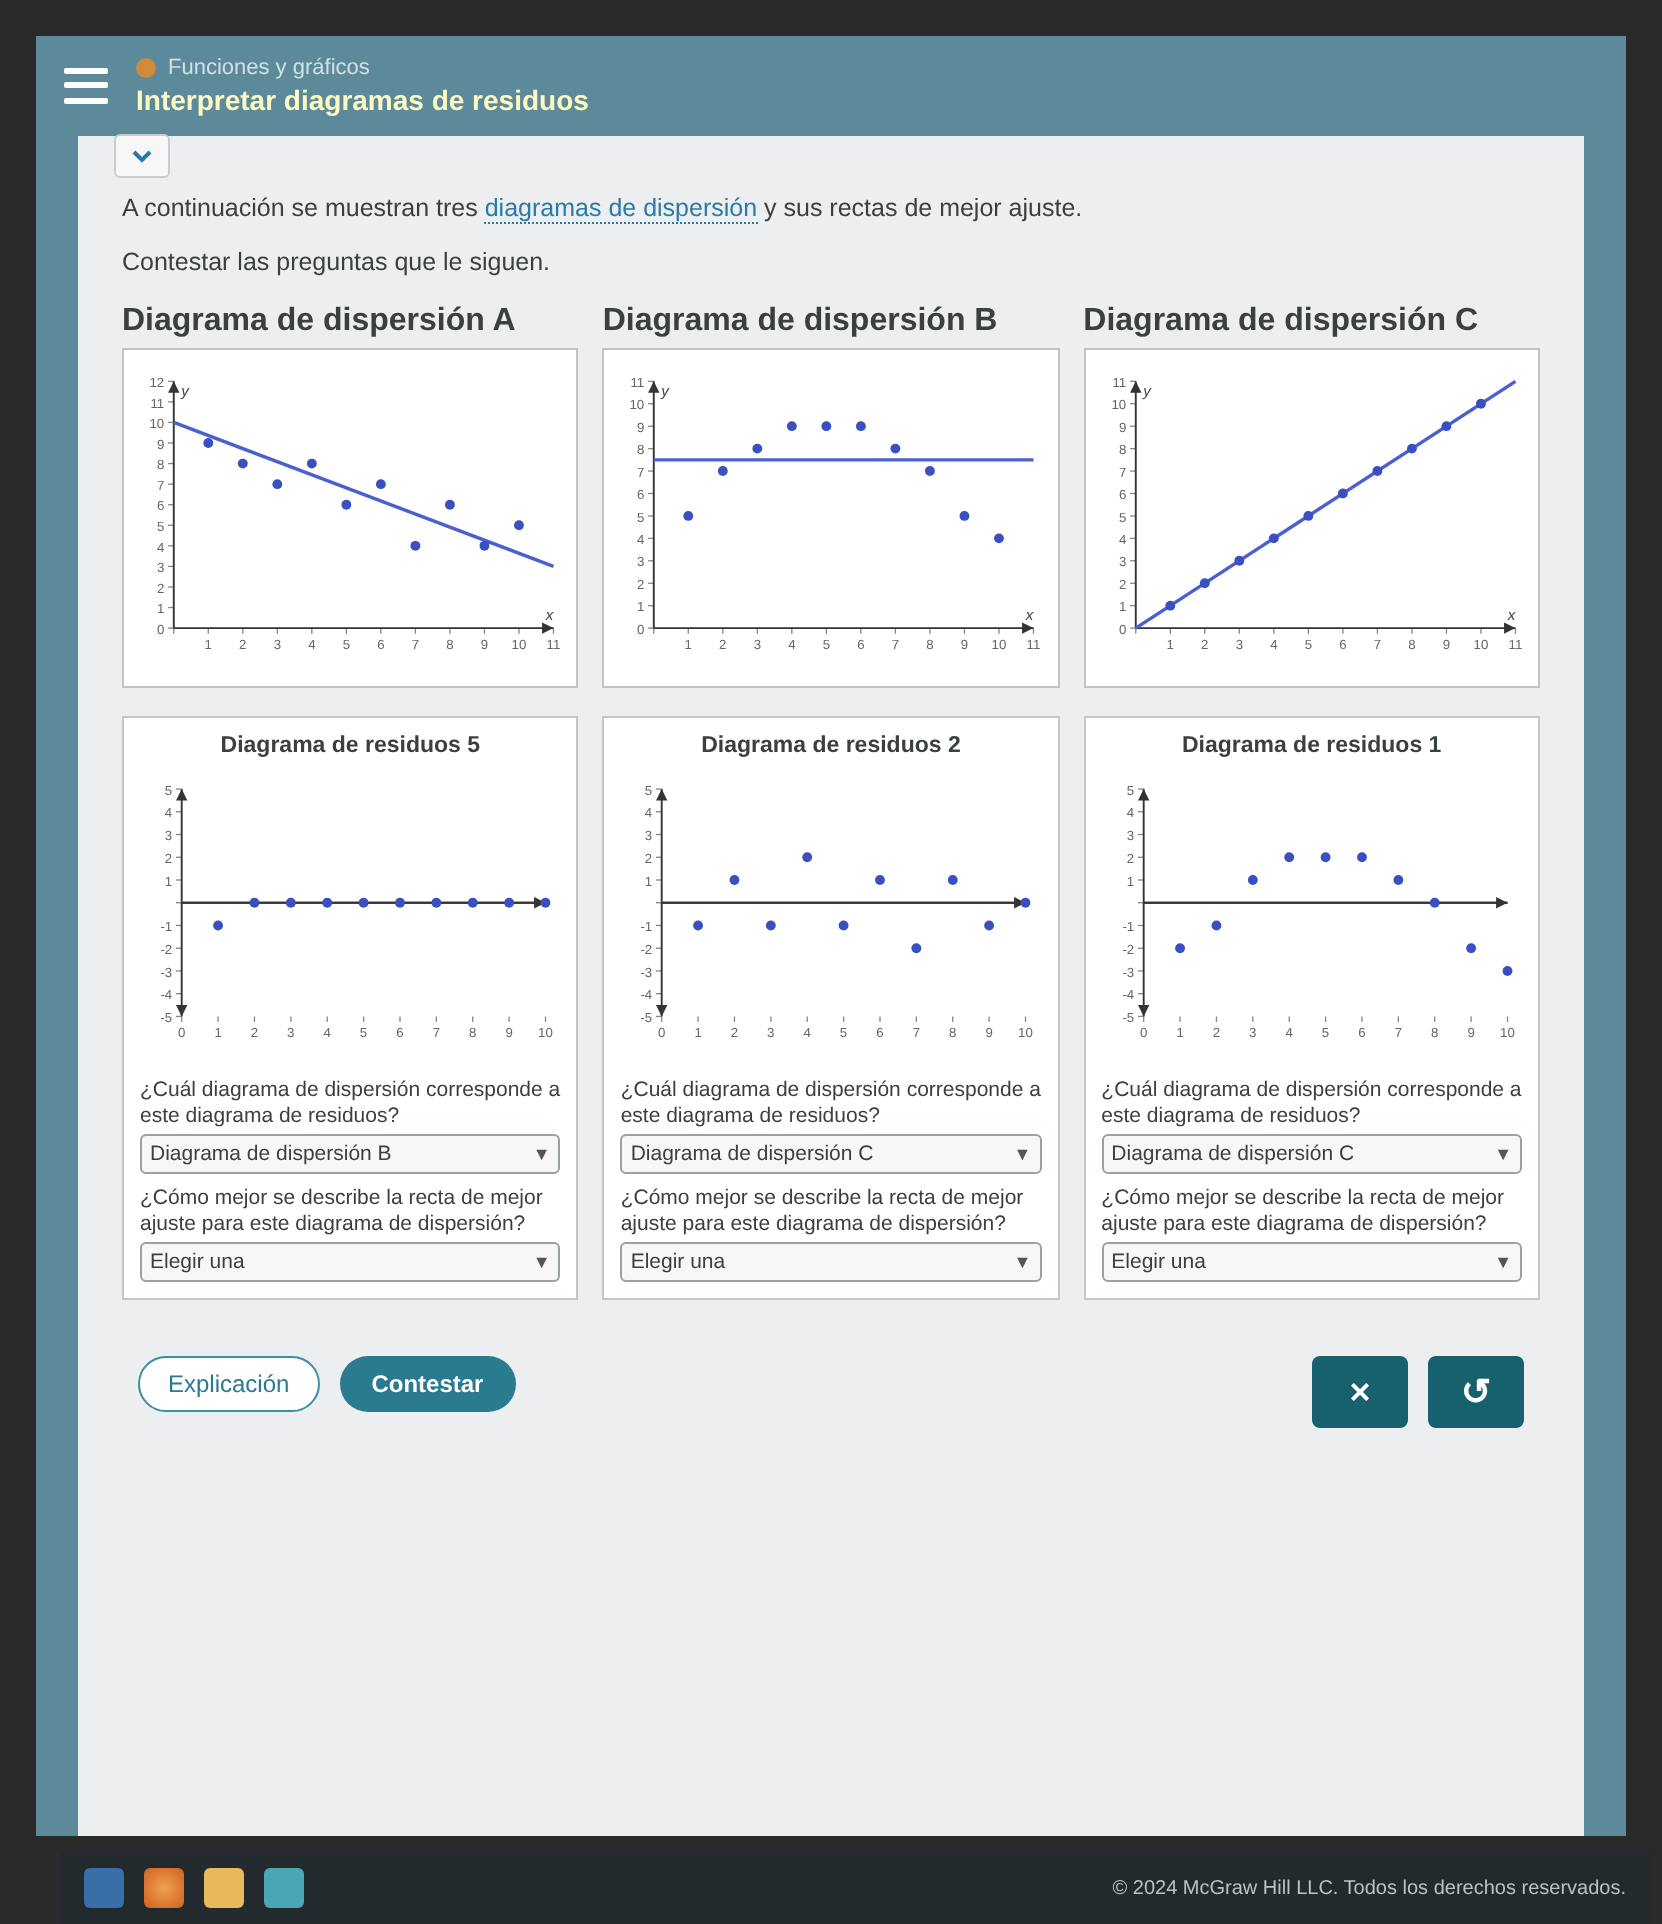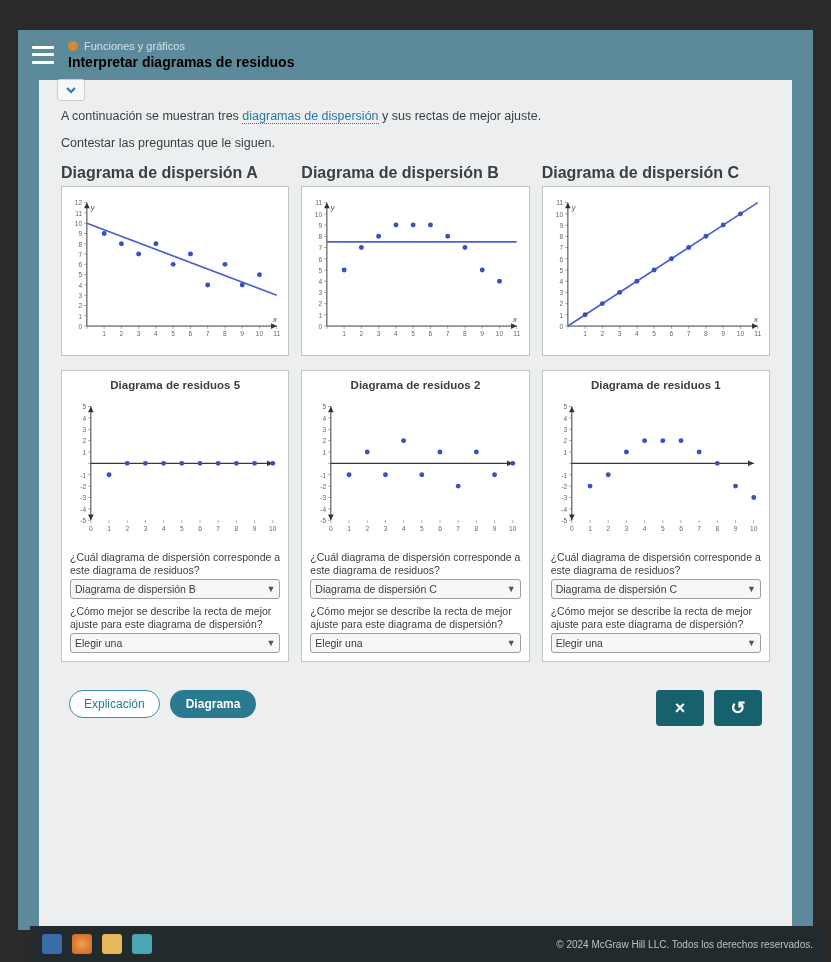--- a/index.html
+++ b/index.html
@@ -6,42 +6,42 @@
   body {
     font-family: Arial, Helvetica, sans-serif;
     background: #2a2a2a;
     width: 831px;
     height: 962px;
     overflow: hidden;
     position: relative;
   }
   .screen {
     position: absolute;
-    top: 30px; left: 18px;
+    top: 18px; left: 18px;
     width: 795px;
     height: 900px;
     background: #5d8a9a;
     display: flex;
     flex-direction: column;
     overflow: hidden;
   }
   .header {
     background: #5d8a9a;
     color: #e8f0f3;
     padding: 10px 14px;
     display: flex;
     align-items: center;
     gap: 14px;
   }
   .hamburger { width: 22px; height: 22px; display:flex; flex-direction:column; justify-content:space-around; cursor:pointer; }
   .hamburger span { display:block; height:3px; background:#fff; border-radius:1px; }
   .header-text { display:flex; flex-direction:column; }
   .header-text .crumb { font-size:11px; color:#cfe1e7; display:flex; align-items:center; gap:6px; }
   .dot { width:10px; height:10px; border-radius:50%; background:#d08a3a; display:inline-block; }
-  .header-text .title { font-size:14px; font-weight:bold; color:#000000; margin-top:2px; }
+  .header-text .title { font-size:14px; font-weight:bold; color:#fef9c3; margin-top:2px; }
   .page {
     background: #eceeef;
     flex: 1;
     border-radius: 0;
     position: relative;
     margin: 0 21px;
   }
   .chevron {
     position:absolute; top:-1px; left:18px;
     width:28px; height:22px; background:#f7f7f7;
@@ -571,21 +571,21 @@
           <div class="sel">
             <span>Elegir una</span>
               <span class="arrow">▼</span>
           </div>
         </div>
       </div>
 
       <div class="footer-row">
         <div class="footer-left">
           <button class="btn-ghost">Explicación</button>
-          <button class="btn-round">Diagrama</button>
+          <button class="btn-round">Contestar</button>
         </div>
         <div class="footer-right">
           <div class="btn-sq">
               <span>×</span>
             </div>
           <div class="btn-sq">
               <span>↺</span>
             </div>
         </div>
       </div>

